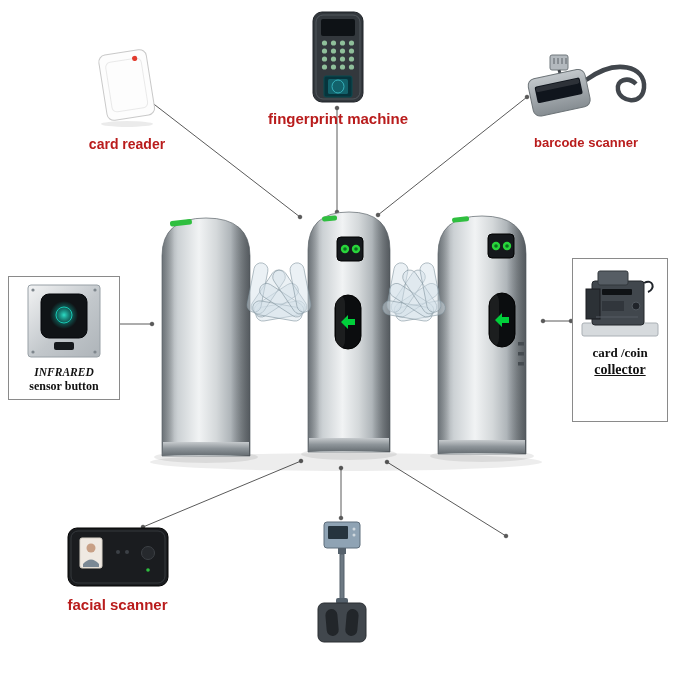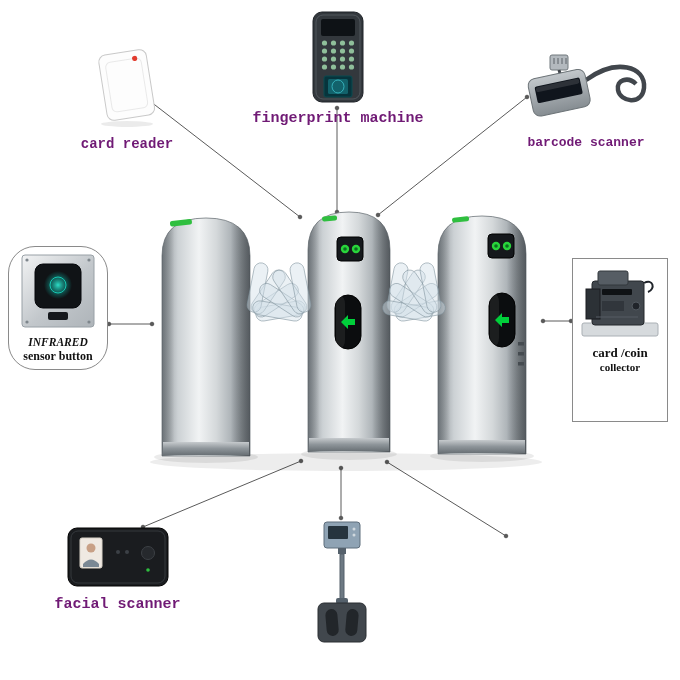--- a/index.html
+++ b/index.html
@@ -3,21 +3,21 @@
 <meta charset="utf-8">
 <style>
   html,body { margin:0; padding:0; background:#ffffff; }
   .canvas {
     position:relative; width:680px; height:680px; background:#ffffff;
     overflow:hidden; font-family:"Liberation Serif", serif;
   }
   .connectors { position:absolute; left:0; top:0; z-index:1; }
   .device { position:absolute; z-index:2; display:flex; flex-direction:column; align-items:center; }
   .dev-label {
-    font-family:Liberation Mono, monospace; font-weight:700; color:#701a75;
+    font-family:Liberation Sans, sans-serif; font-weight:700; color:#b91c1c;
     text-align:center; line-height:1.15; margin-top:6px; white-space:nowrap;
   }
   .lbl-14 { font-size:14px; }
   .lbl-15 { font-size:15px; }
   .lbl-13 { font-size:13px; }
   .lbl-12 { font-size:15px; }
   .framed-box {
     position:absolute; z-index:2; background:#ffffff; border:1px solid #8a8a8a;
     display:flex; flex-direction:column; align-items:center; box-sizing:border-box;
     padding-top:6px;
@@ -228,21 +228,21 @@
       </g>
       <g transform="rotate(-12 38 42)">
         <rect x="10" y="24" width="58" height="38" rx="7" fill="url(#scanG)" stroke="#6d7478"></rect>
         <rect x="16" y="32" width="46" height="17" rx="2" fill="#10151d"></rect>
         <rect x="17" y="33" width="44" height="5" rx="2" fill="rgba(255,255,255,0.12)"></rect>
       </g>
     </svg>
     <div class="dev-label lbl-13">barcode scanner</div>
   </div>
 
-  <div class="framed-box" style="left:8px; top:246px; width:100px; height:124px;border-radius:27px;">
+  <div class="framed-box" style="left:8px; top:276px; width:112px; height:124px;">
     <svg width="80" height="82" viewBox="0 0 80 82">
       <defs>
         <linearGradient id="plateG" x1="0" y1="0" x2="1" y2="1">
           <stop offset="0" stop-color="#f2f3f4"></stop>
             <stop offset="0.55" stop-color="#c2c7cb"></stop>
             <stop offset="1" stop-color="#aeb4b9"></stop>
         </linearGradient>
         <radialGradient id="glowT" cx="0.5" cy="0.5" r="0.5">
           <stop offset="0" stop-color="#2fe8cf" stop-opacity="0.95"></stop>
           <stop offset="0.6" stop-color="#0f8f84" stop-opacity="0.5"></stop>
@@ -272,21 +272,21 @@
       <rect x="8" y="24" width="14" height="30" fill="#2c3136" stroke="#1a1d21"></rect>
       <rect x="20" y="6" width="30" height="14" rx="2" fill="#565d64" stroke="#33383d"></rect>
       <rect x="24" y="24" width="30" height="6" rx="1" fill="#0f1215"></rect>
       <rect x="24" y="36" width="22" height="10" fill="#31363c"></rect>
       <circle cx="58" cy="41" r="4" fill="#20242a" stroke="#51585f"></circle>
       <path d="M66,18 C75,13 78,24 70,27" fill="none" stroke="#20242a" stroke-width="2"></path>
       <line x1="18" y1="52" x2="60" y2="52" stroke="#565d64"></line>
     </svg>
     <div class="box-label" style="margin-top:4px;">
       <span class="ln" style="font-size:13px;">card /coin</span>
-      <span class="ln" style="font-size:11px;">collector</span>
+      <span class="ln" style="font-size:14px;text-decoration:underline;">collector</span>
     </div>
   </div>
 
   <div class="device" style="left:60px; top:526px; width:115px;">
     <svg width="104" height="64" viewBox="0 0 104 64">
       <rect x="2" y="2" width="100" height="58" rx="9" fill="#1a1c1f" stroke="#000"></rect>
       <rect x="5" y="5" width="94" height="52" rx="7" fill="none" stroke="#34383c"></rect>
       <rect x="14" y="12" width="22" height="30" rx="2" fill="#efe9e2" stroke="#d8d2c8"></rect>
       <circle cx="25" cy="22" r="4.5" fill="#c8a086"></circle>
       <path d="M17,38 Q25,29 33,38 L33,41 L17,41 Z" fill="#7a8894"></path>

